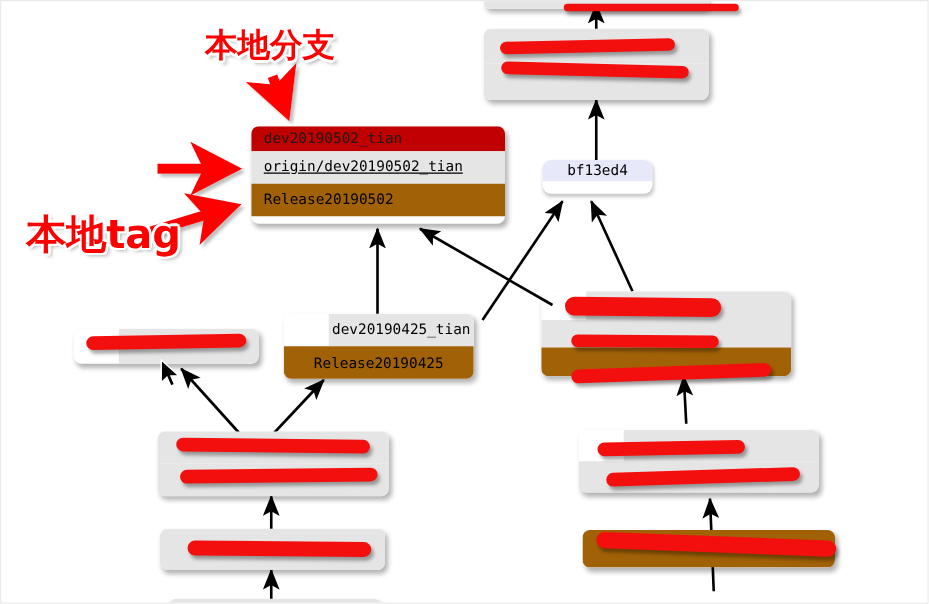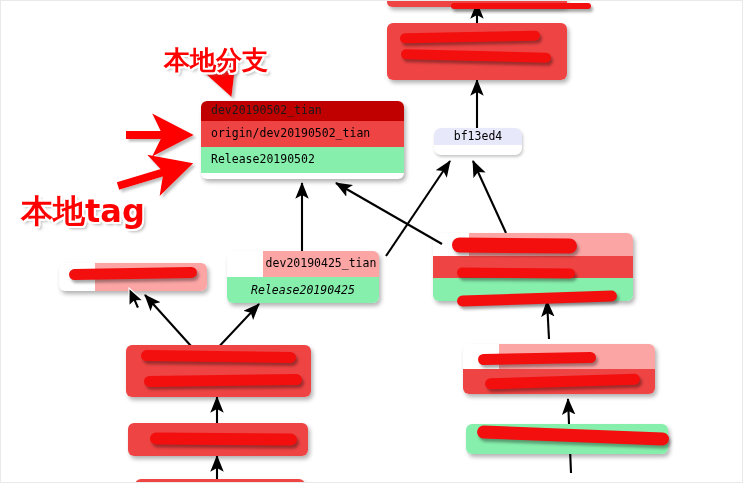--- a/index.html
+++ b/index.html
@@ -36,23 +36,23 @@
     font-size: 11.5px;
     line-height: 1;
     color: #000000;
     padding: 0 10px;
     display: flex;
     align-items: center;
     white-space: nowrap;
     letter-spacing: 0px;
   }
   .row.r-localbranch  { background: #c00000; color: #1a1a1a; }
-  .row.r-green        { background: #fca5a5; margin-left: 36px; }
-  .row.r-remote       { background: #ef4444; }
-  .row.r-tag          { background: #86efac; }
+  .row.r-green        { background: #e5e5e5; margin-left: 36px; }
+  .row.r-remote       { background: #e5e5e5; text-decoration: underline; }
+  .row.r-tag          { background: #a16207; }
   .row.r-commit       { background: #e8e8fb; justify-content: center; }
 
   .node.commit { border-radius: 7px; box-shadow: 1px 2px 3px rgba(0,0,0,0.22); }
 
   
   .scribble {
     position: absolute;
     background: #f40f0f;
     border-radius: 9px;
     box-shadow: 2px 3px 3px rgba(0,0,0,0.35);
@@ -66,21 +66,20 @@
     font-weight: bold;
     color: #ff0000;
     white-space: nowrap;
     z-index: 8;
     text-shadow:
       -1.6px -1.6px 0 #fff,  1.6px -1.6px 0 #fff,
       -1.6px  1.6px 0 #fff,  1.6px  1.6px 0 #fff,
       -2.2px 0 0 #fff, 2.2px 0 0 #fff,
       0 -2.2px 0 #fff, 0 2.2px 0 #fff,
       3px 3px 3px rgba(120,120,120,0.55);
-    margin-top: 24px;
   }
   #annot-arrows {
     position: absolute;
     left: 0; top: 0;
     width: 743px; height: 483px;
     z-index: 7;
     pointer-events: none;
   }
   .cursor { position: absolute; z-index: 10; }
 </style>
@@ -142,21 +141,21 @@
     <div class="row r-commit" style="height:17px;">bf13ed4</div>
   </div>
 
   <div class="node" style="left:58px; top:262px; width:148px; height:28px;">
     <div class="row r-green" style="height:28px;"></div>
   </div>
   <div class="scribble" style="left:68px; top:267px; width:128px; height:11px; transform:rotate(-1.0deg);"></div>
 
   <div class="node" style="left:226px; top:250px; width:152px; height:52px;">
     <div class="row r-green" style="height:26px; justify-content:center;">dev20190425_tian</div>
-    <div class="row r-tag" style="height:28px; justify-content:center;font-style:italic;">Release20190425</div>
+    <div class="row r-tag" style="height:28px; justify-content:center;">Release20190425</div>
   </div>
 
   <div class="node" style="left:432px; top:232px; width:200px; height:68px;">
     <div class="row r-green" style="height:23px;"></div>
     <div class="row r-remote" style="height:22px;"></div>
     <div class="row r-tag" style="height:23px;"></div>
   </div>
   <div class="scribble" style="left:451px; top:237px; width:125px; height:15px; transform:rotate(0.6deg);"></div>
   <div class="scribble" style="left:456px; top:267px; width:118px; height:10px; transform:rotate(0.4deg);"></div>
   <div class="scribble" style="left:456px; top:292px; width:160px; height:11px; transform:rotate(-2.0deg);"></div>

